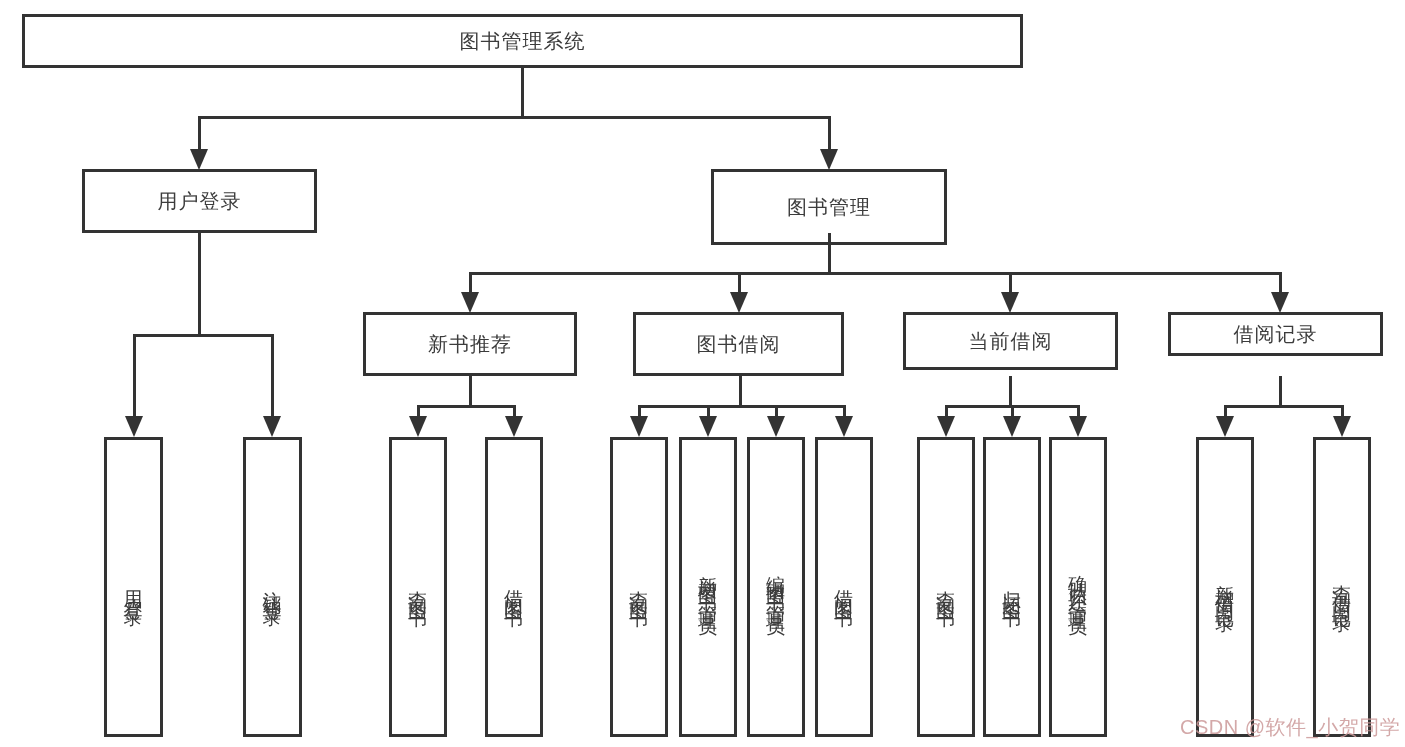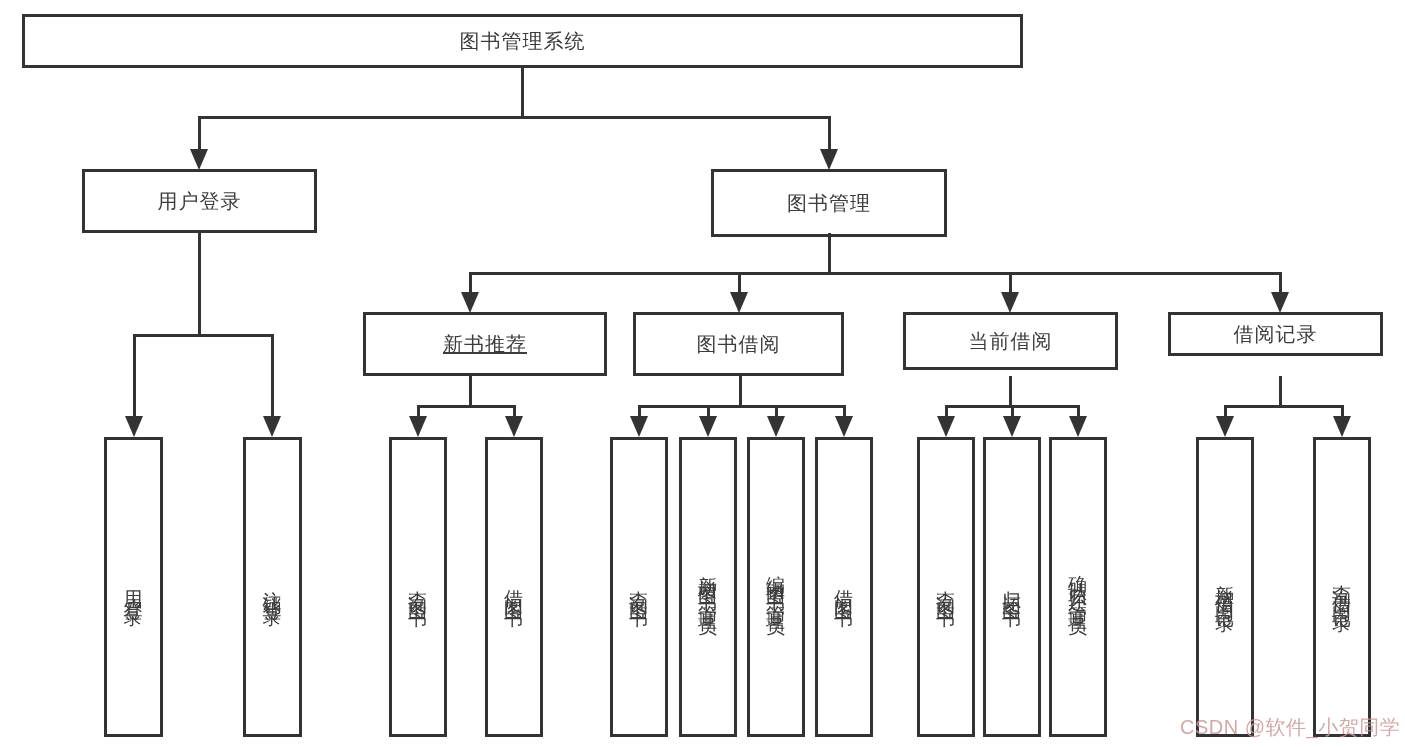--- a/index.html
+++ b/index.html
@@ -62,41 +62,41 @@
   <div class="box" style="left:22px;top:14px;width:1001px;height:54px;">图书管理系统</div>
 
   <div class="line" style="left:520.5px;top:68px;width:3px;height:49px;"></div>
   <div class="line" style="left:197.5px;top:116px;width:633px;height:3px;"></div>
   <div class="line" style="left:197.5px;top:119px;width:3px;height:31px;"></div>
   <div class="arrow" style="left:190px;top:149px;"></div>
   <div class="line" style="left:827.5px;top:119px;width:3px;height:31px;"></div>
   <div class="arrow" style="left:820px;top:149px;"></div>
 
   <div class="box" style="left:82px;top:169px;width:235px;height:64px;">用户登录</div>
-  <div class="box" style="left:711px;top:169px;width:236px;height:68px;">图书管理</div>
+  <div class="box" style="left:711px;top:169px;width:236px;height:76px;">图书管理</div>
 
   <div class="line" style="left:197.5px;top:233px;width:3px;height:103px;"></div>
   <div class="line" style="left:132.5px;top:334px;width:141px;height:3px;"></div>
   <div class="line" style="left:132.5px;top:336px;width:3px;height:81px;"></div>
   <div class="arrow" style="left:125px;top:416px;"></div>
   <div class="line" style="left:270.5px;top:336px;width:3px;height:81px;"></div>
   <div class="arrow" style="left:263px;top:416px;"></div>
 
   <div class="line" style="left:827.5px;top:233px;width:3px;height:41px;"></div>
   <div class="line" style="left:468.5px;top:272px;width:813px;height:3px;"></div>
   <div class="line" style="left:468.5px;top:275px;width:3px;height:18px;"></div>
   <div class="arrow" style="left:461px;top:292px;"></div>
   <div class="line" style="left:737.5px;top:275px;width:3px;height:18px;"></div>
   <div class="arrow" style="left:730px;top:292px;"></div>
   <div class="line" style="left:1008.5px;top:275px;width:3px;height:18px;"></div>
   <div class="arrow" style="left:1001px;top:292px;"></div>
   <div class="line" style="left:1278.5px;top:275px;width:3px;height:18px;"></div>
   <div class="arrow" style="left:1271px;top:292px;"></div>
 
-  <div class="box" style="left:363px;top:312px;width:244px;height:64px;text-decoration:underline;">新书推荐</div>
+  <div class="box" style="left:363px;top:312px;width:214px;height:64px;">新书推荐</div>
   <div class="box" style="left:633px;top:312px;width:211px;height:64px;">图书借阅</div>
   <div class="box" style="left:903px;top:312px;width:215px;height:58px;">当前借阅</div>
   <div class="box" style="left:1132px;top:312px;width:215px;height:44px;margin-left:36px;">借阅记录</div>
 
   <div class="line" style="left:468.5px;top:376px;width:3px;height:31px;"></div>
   <div class="line" style="left:416.5px;top:405px;width:99px;height:3px;"></div>
   <div class="line" style="left:416.5px;top:407px;width:3px;height:10px;"></div>
   <div class="arrow" style="left:409px;top:416px;"></div>
   <div class="line" style="left:512.5px;top:407px;width:3px;height:10px;"></div>
   <div class="arrow" style="left:505px;top:416px;"></div>

